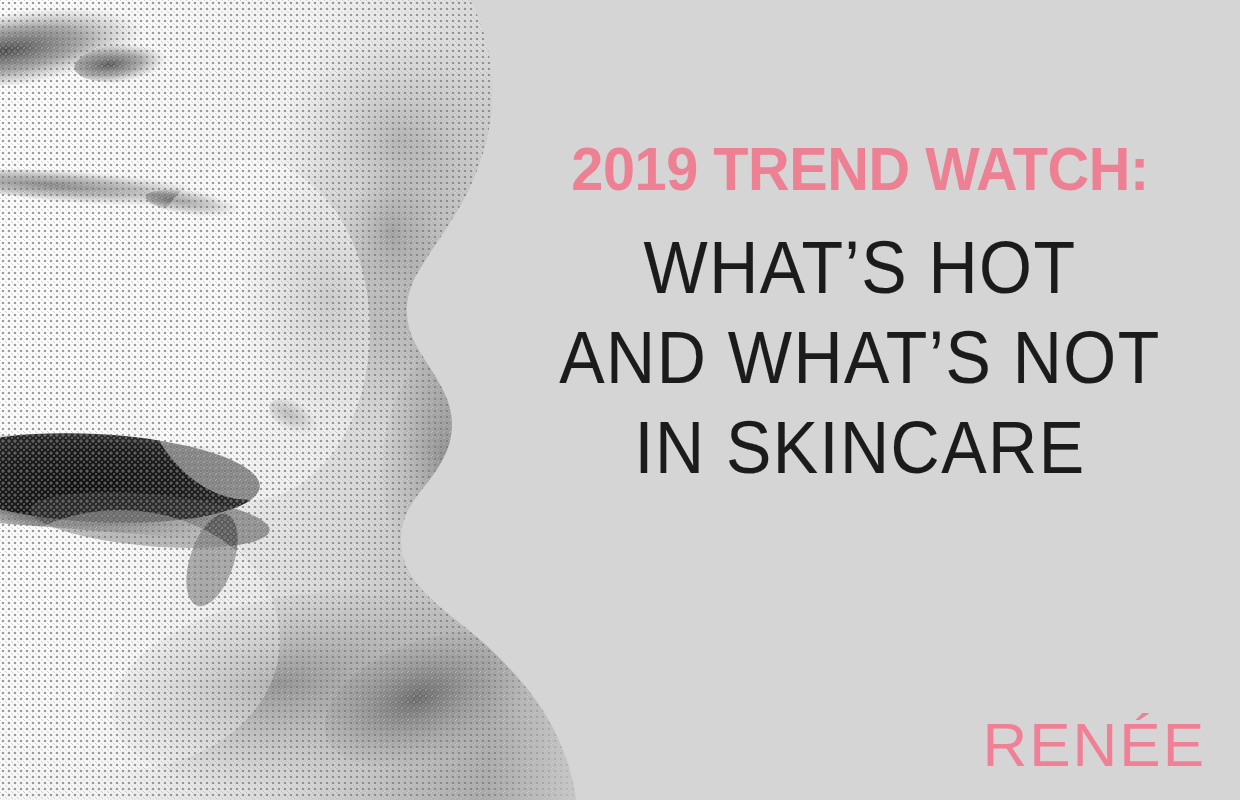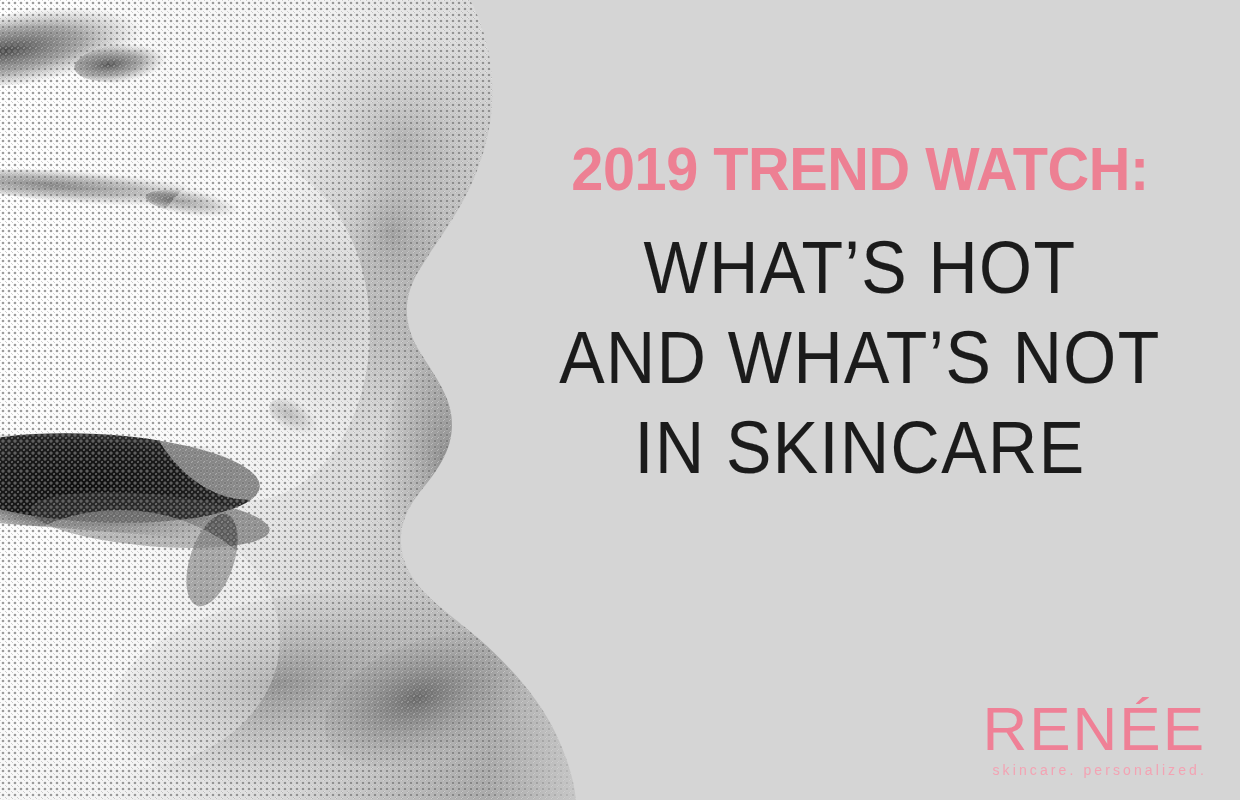--- a/index.html
+++ b/index.html
@@ -247,16 +247,15 @@
 
   <div class="text-block">
     <div class="headline-kicker">2019 TREND WATCH:</div>
     <div class="headline-line">WHAT’S HOT</div>
     <div class="headline-line">AND WHAT’S NOT</div>
     <div class="headline-line">IN SKINCARE</div>
   </div>
 
   <div class="logo">
     <div class="logo-word logo-word-1">RENÉE</div>
-    <div class="logo-tagline">skincare. personalized.</div>
   </div>
 
 </div>
 
 </body></html>

